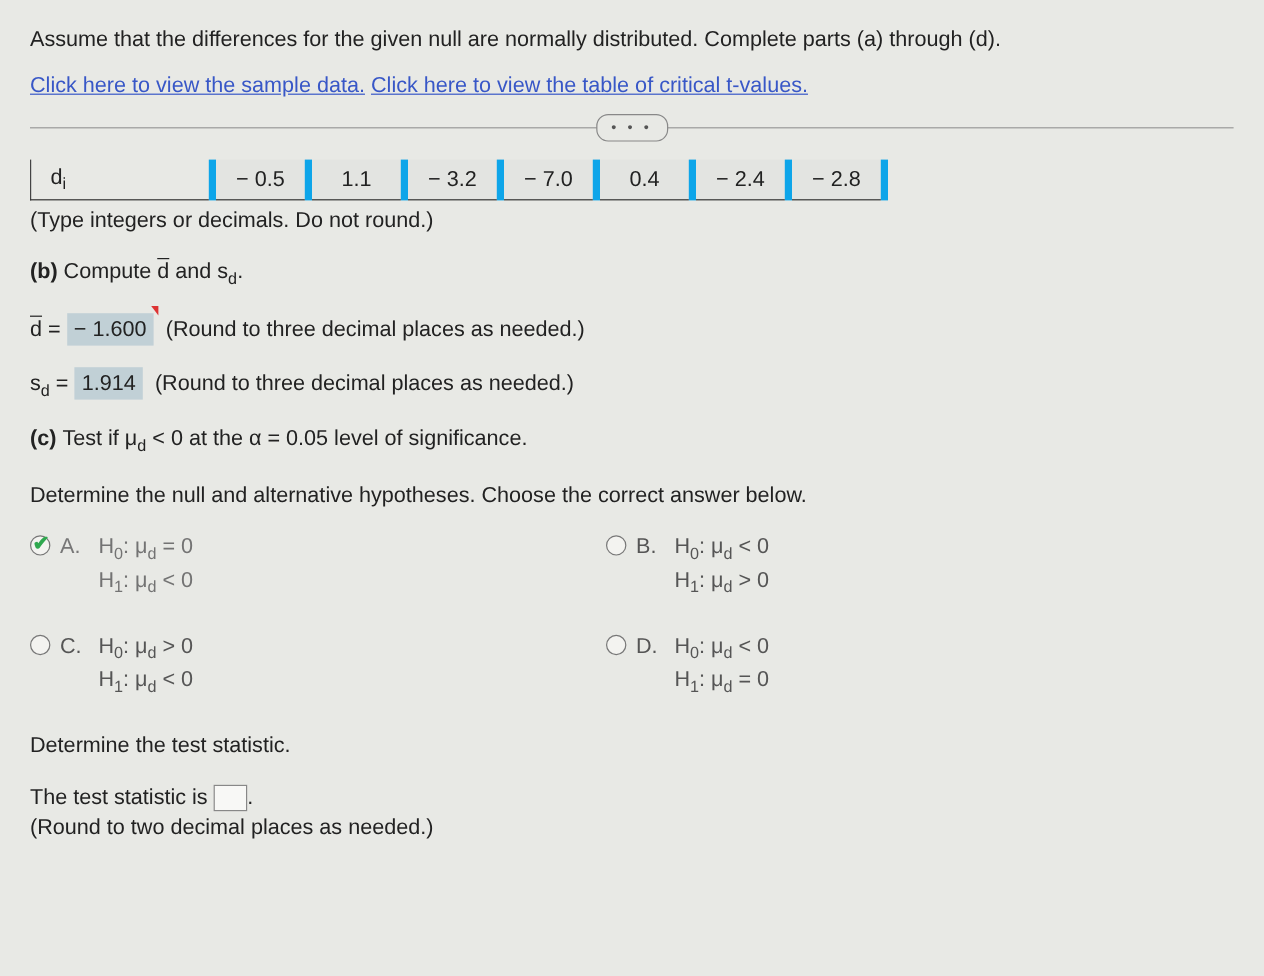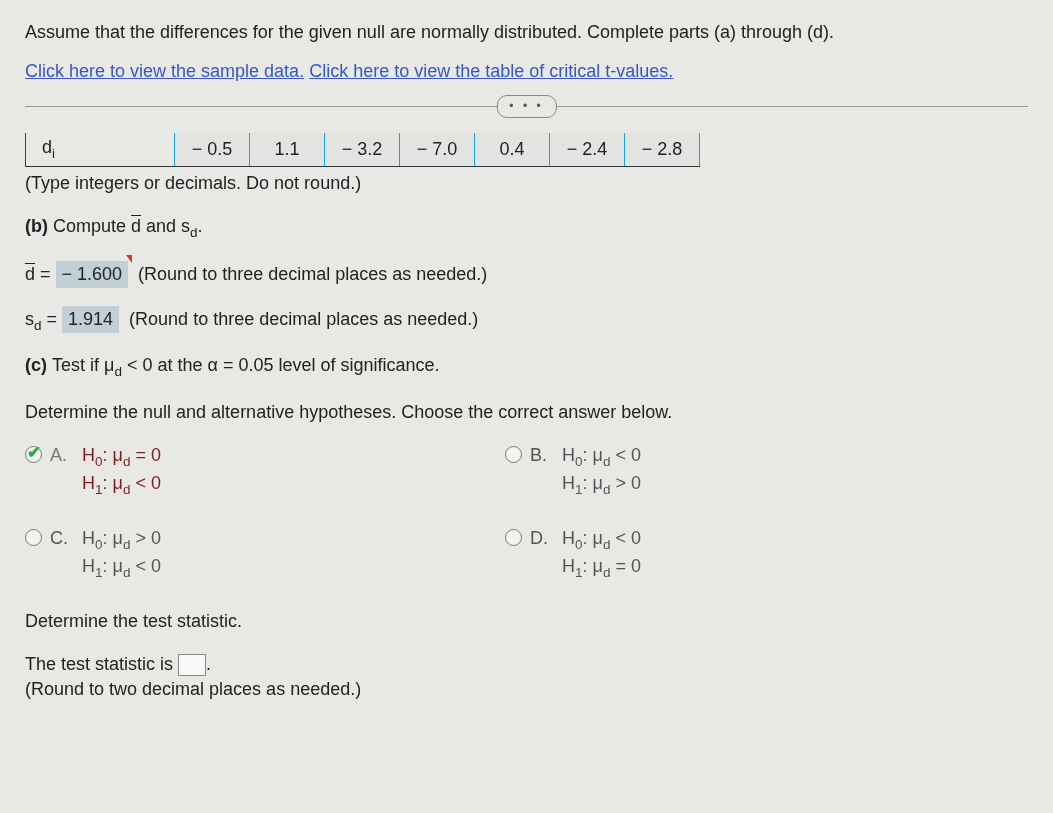--- a/index.html
+++ b/index.html
@@ -38,21 +38,21 @@
     letter-spacing: 3px;
     color: #555;
     cursor: pointer;
   }
   table.di {
     border-collapse: collapse;
     margin-bottom: 4px;
   }
   table.di td {
     border-left: 1px solid #444;
-    border-right: 1px solid #0ea5e9;
+    border-right: 6px solid #0ea5e9;
     border-bottom: 1.5px solid #333;
     padding: 2px 16px;
     text-align: center;
     min-width: 42px;
     background: rgba(200,200,200,0.15);
   }
   table.di td.first {
     border-left: 1px solid #444;
     text-align: left;
     padding-right: 90px;
@@ -94,21 +94,21 @@
   .radio.checked::after {
     content:"✔";
     position:absolute;
     left:1px; top:-6px;
     font-size:17px;
     color:#2fa84f;
     font-weight:bold;
   }
   .choice-label { color:#777; margin-right:4px; min-width:20px;}
   .choice.picked .choice-label { color:#777;}
-  .choice-body { color:#7f1d1d;}
+  .choice-body { color:#737373;}
   .sub { vertical-align: sub; font-size: 0.75em; }
   .overline { text-decoration: overline; }
   .blank-box {
     display:inline-block;
     width:26px; height:20px;
     border:1px solid #888;
     vertical-align: middle;
     background:#f8f8f6;
   }
   .dim { color:#555; }

